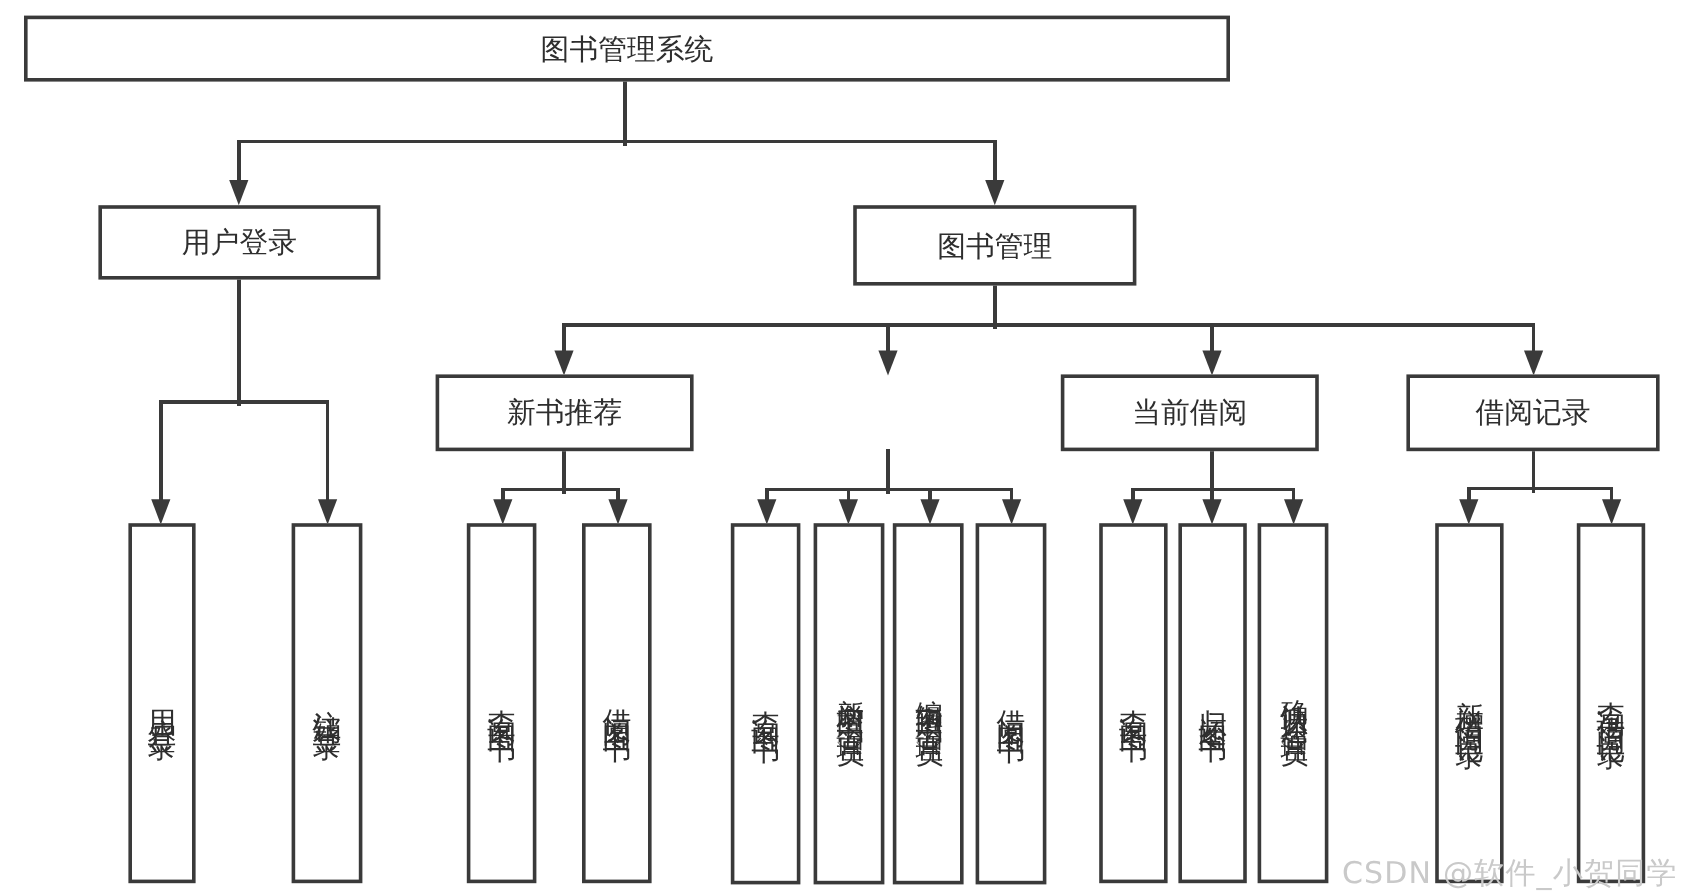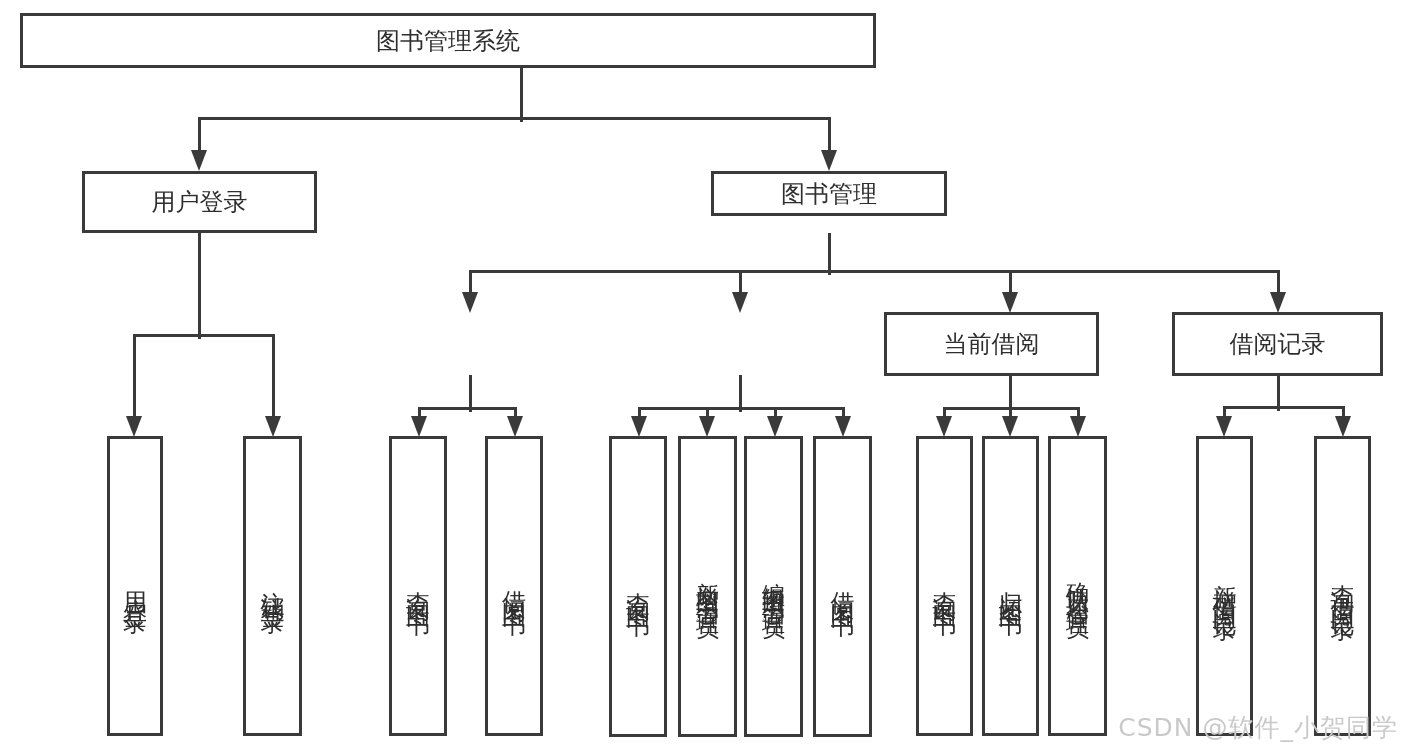--- a/index.html
+++ b/index.html
@@ -60,25 +60,26 @@
       <polygon points="767,416 783,416 775,437"></polygon>
       <polygon points="835,416 851,416 843,437"></polygon>
       <polygon points="936,416 952,416 944,437"></polygon>
       <polygon points="1002,416 1018,416 1010,437"></polygon>
       <polygon points="1070,416 1086,416 1078,437"></polygon>
       <polygon points="1216,416 1232,416 1224,437"></polygon>
       <polygon points="1335,416 1351,416 1343,437"></polygon>
     </g>
   </svg>
 
-  <div class="box" style="left:20px;top:13px;width:856px;height:55px">图书管理系统</div>
+  <div class="box" style="left:20px;top:13px;width:1005px;height:55px">图书管理系统</div>
 
   <div class="box" style="left:82px;top:171px;width:235px;height:62px">用户登录</div>
-  <div class="box" style="left:711px;top:171px;width:236px;height:45px">图书管理</div>
+  <div class="box" style="left:711px;top:171px;width:236px;height:67px">图书管理</div>
 
+  <div class="box" style="left:363px;top:312px;width:215px;height:64px">新书推荐</div>
   <div class="box" style="left:884px;top:312px;width:215px;height:64px">当前借阅</div>
   <div class="box" style="left:1172px;top:312px;width:211px;height:64px">借阅记录</div>
 
   <div class="box v" style="left:107px;top:436px;width:56px;height:300px">用户登录</div>
   <div class="box v" style="left:243px;top:436px;width:59px;height:300px">注销登录</div>
 
   <div class="box v" style="left:389px;top:436px;width:58px;height:300px">查询图书</div>
   <div class="box v" style="left:485px;top:436px;width:58px;height:300px">借阅图书</div>
 
   <div class="box v" style="left:609px;top:436px;width:58px;height:301px">查询图书</div>

